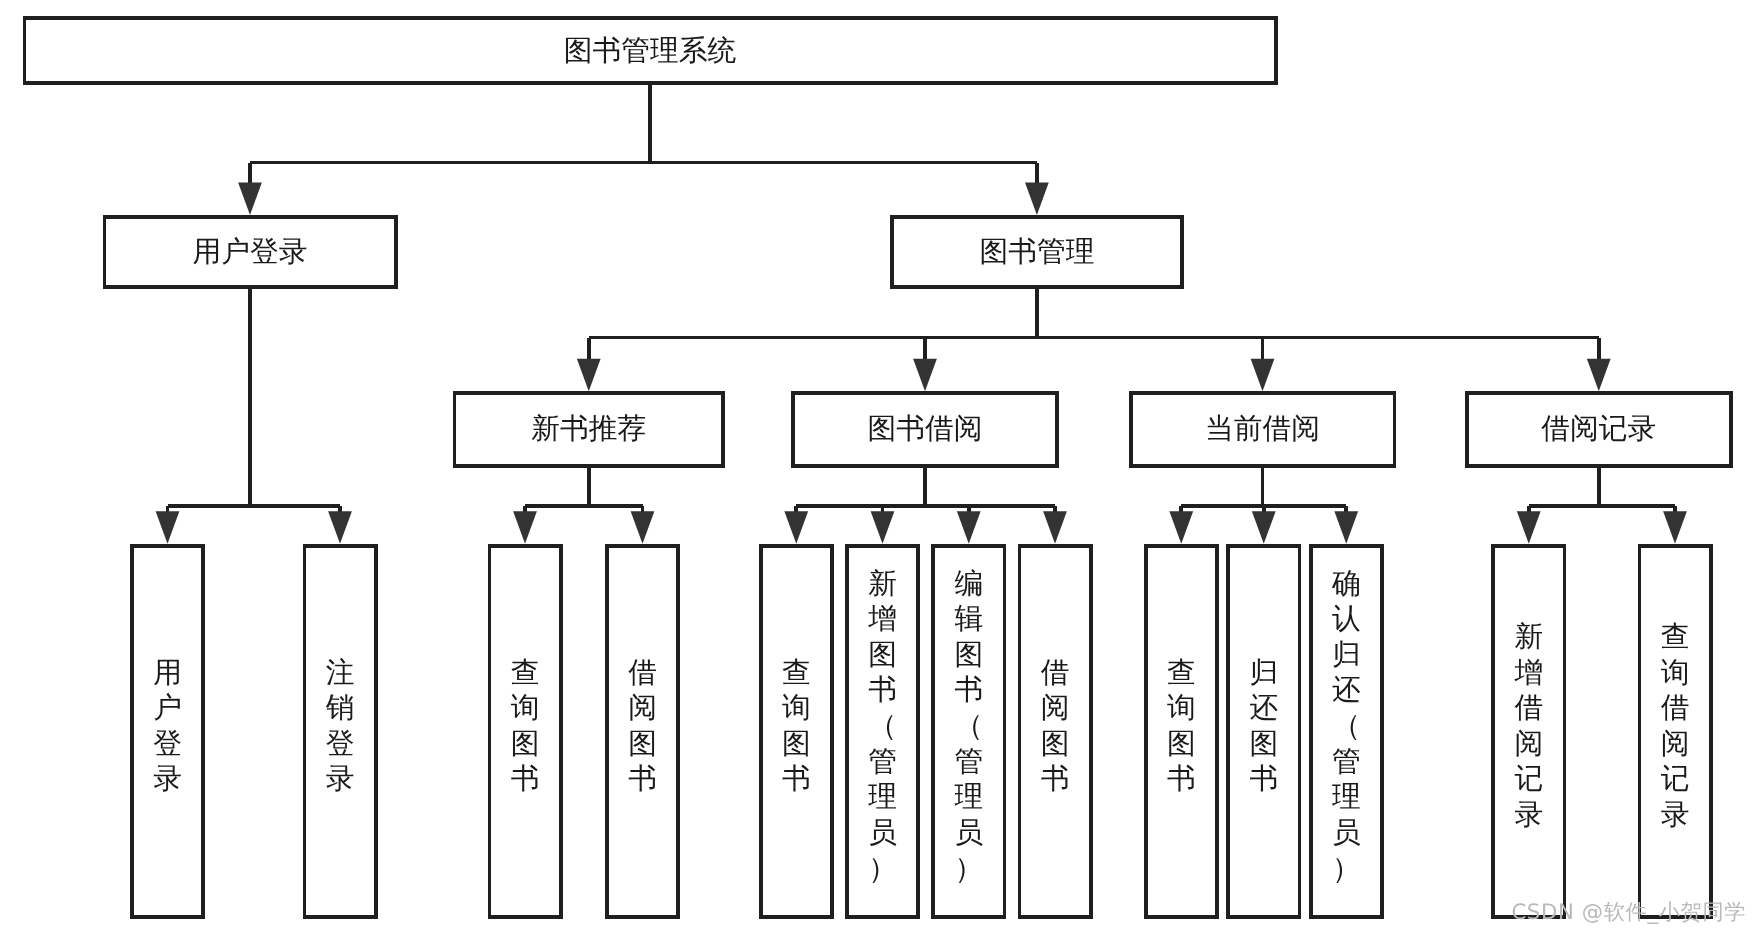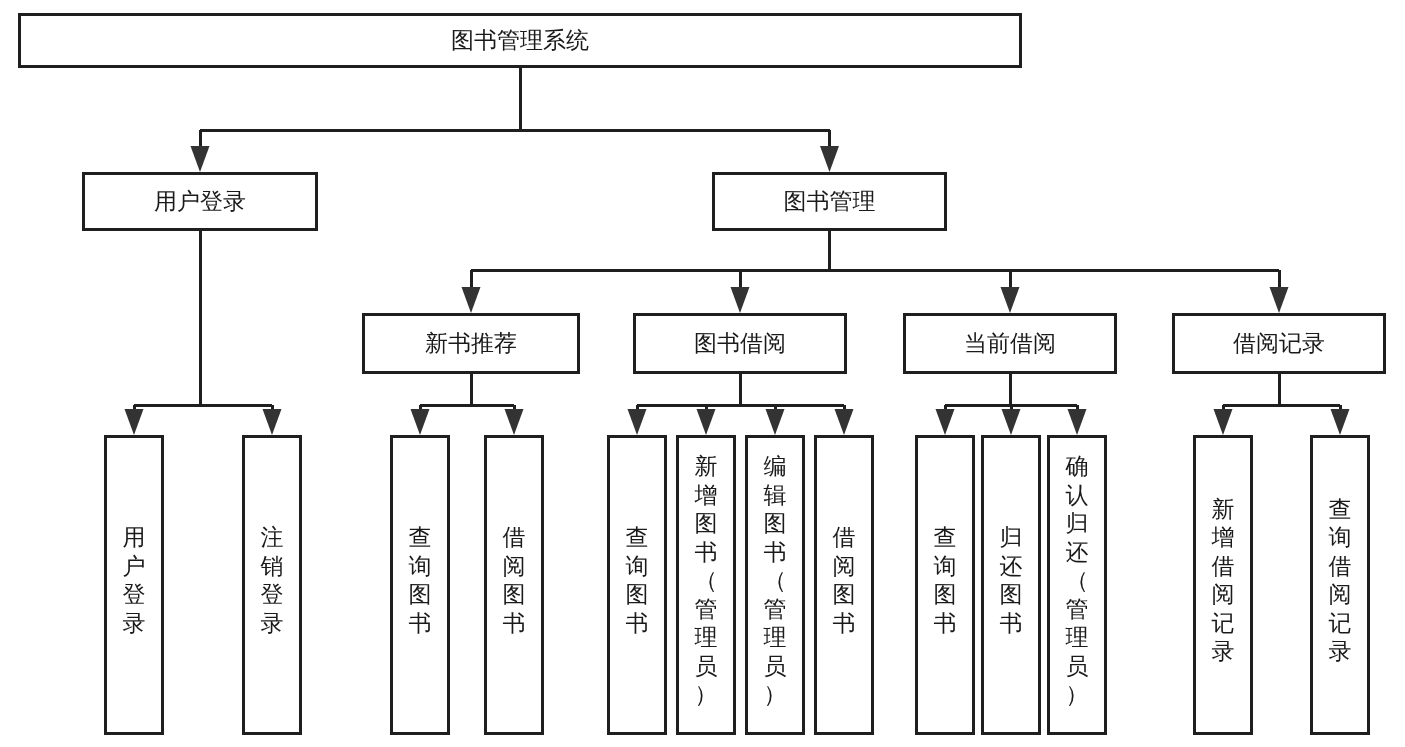--- a/index.html
+++ b/index.html
@@ -207,13 +207,14 @@
         <g>
           <rect x="1194.5" y="436.5" width="57" height="297" class="node-rect"></rect>
           <text x="1223" y="516.75" class="node-label-vertical"><tspan x="1223" dy="0">新</tspan><tspan x="1223" dy="28.5">增</tspan><tspan x="1223" dy="28.5">借</tspan><tspan x="1223" dy="28.5">阅</tspan><tspan x="1223" dy="28.5">记</tspan><tspan x="1223" dy="28.5">录</tspan></text>
         </g>
         <g>
           <rect x="1311.5" y="436.5" width="57" height="297" class="node-rect"></rect>
           <text x="1340" y="516.75" class="node-label-vertical"><tspan x="1340" dy="0">查</tspan><tspan x="1340" dy="28.5">询</tspan><tspan x="1340" dy="28.5">借</tspan><tspan x="1340" dy="28.5">阅</tspan><tspan x="1340" dy="28.5">记</tspan><tspan x="1340" dy="28.5">录</tspan></text>
         </g>
       </g>
   </svg>
+  <div class="watermark-text">CSDN @软件_小贺同学</div>
 </div>
 
 </body></html>

